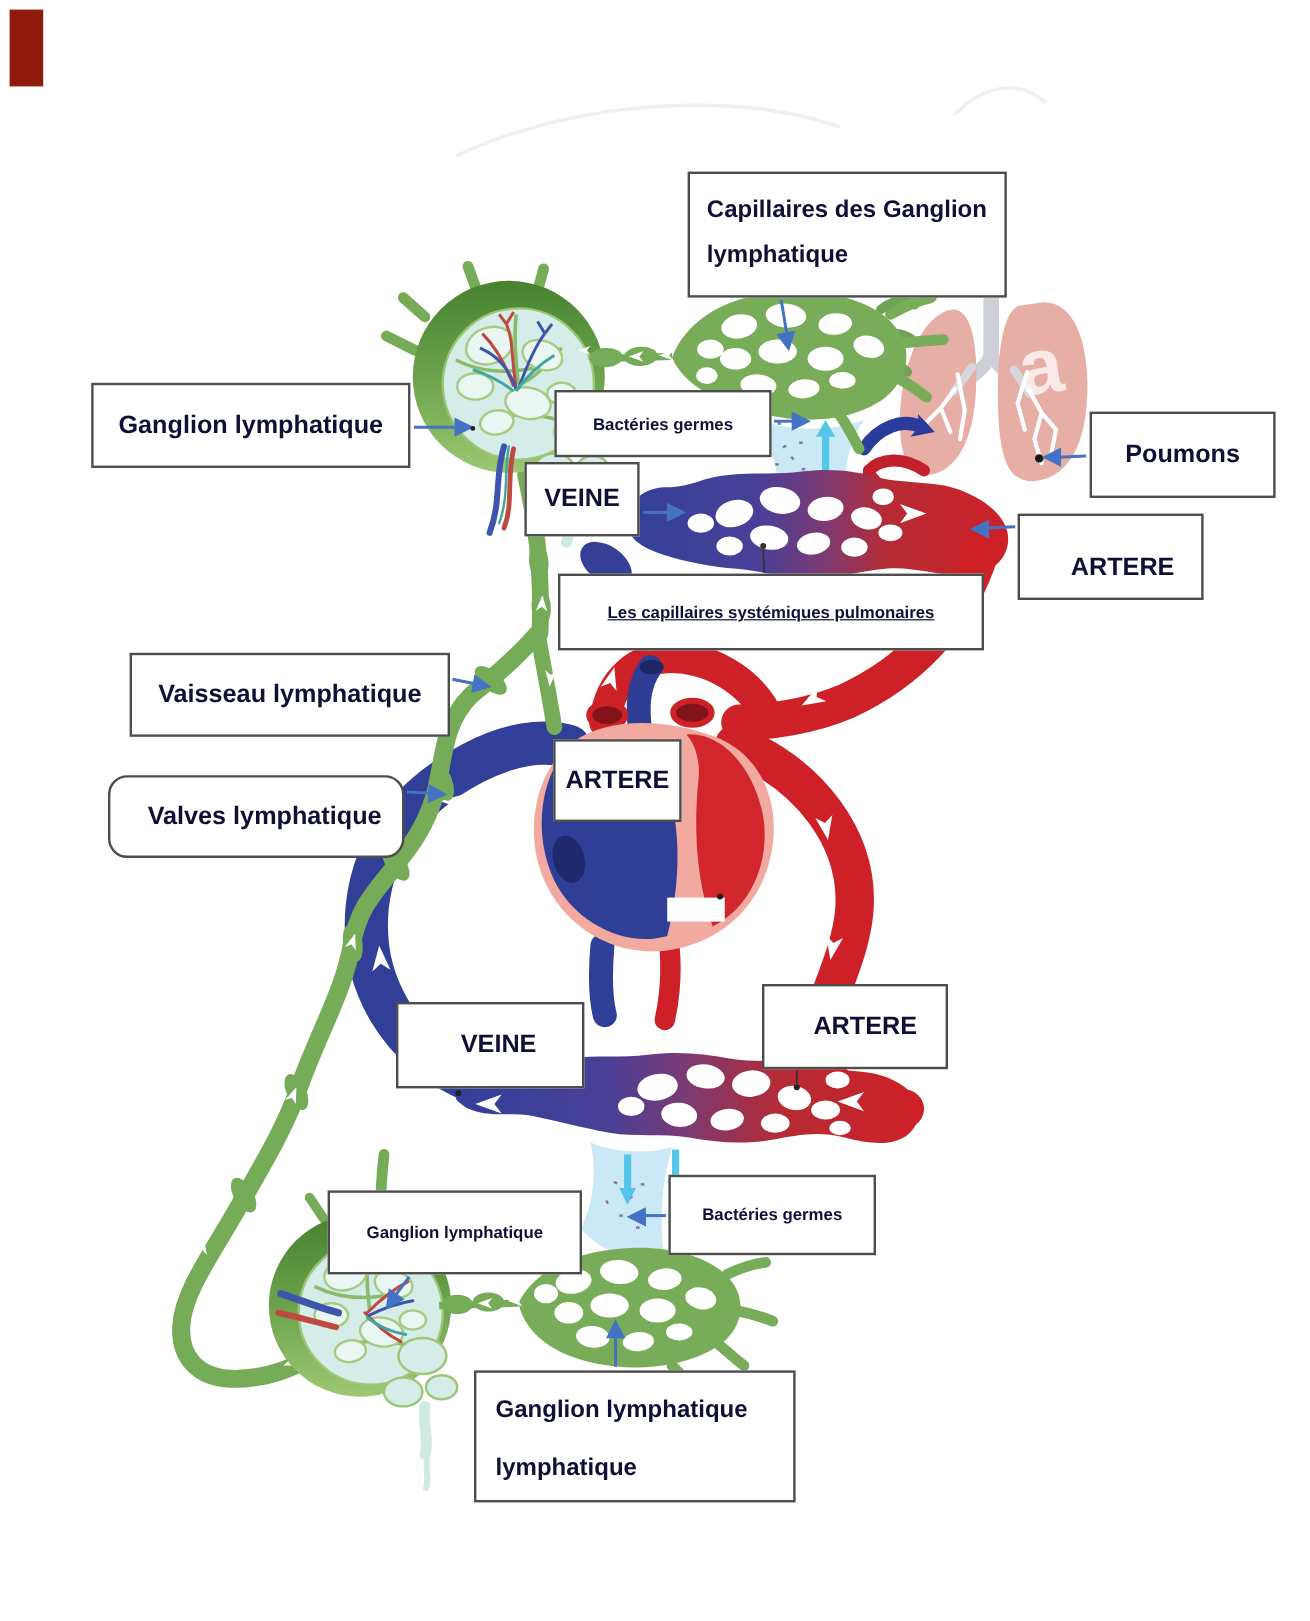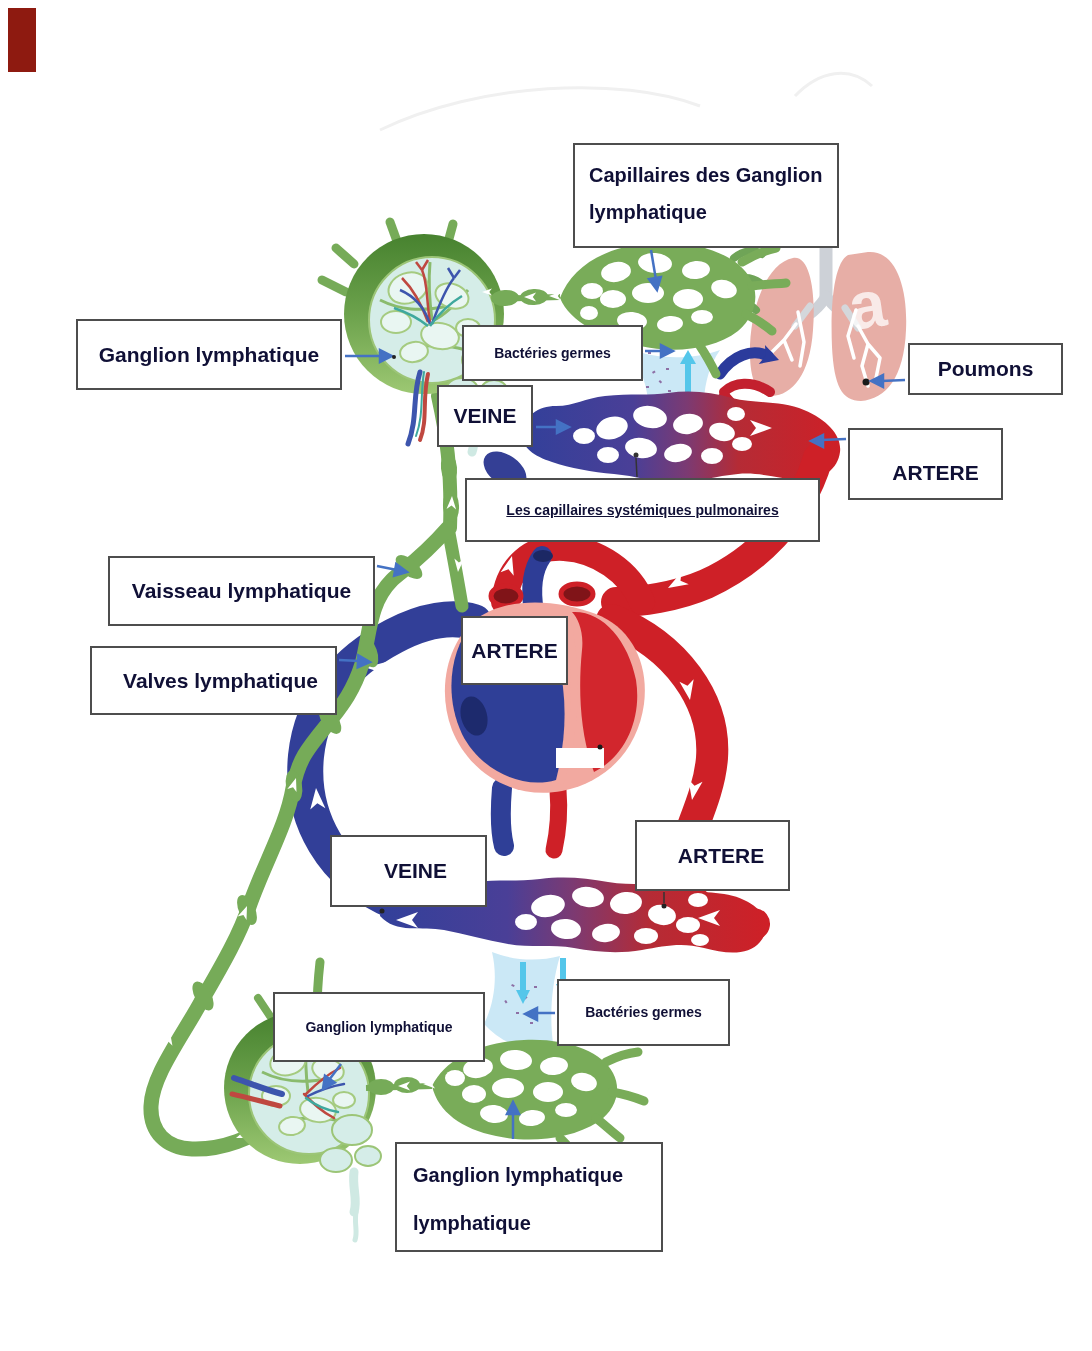--- a/index.html
+++ b/index.html
@@ -398,37 +398,37 @@
 </div>
 
 <div class="lbl small" style="left:462px;top:325px;width:181px;height:56px;">
   <span>Bactéries germes</span>
 </div>
 
 <div class="lbl" style="left:437px;top:385px;width:96px;height:62px;">
   <span>VEINE</span>
 </div>
 
-<div class="lbl" style="left:908px;top:343px;width:155px;height:52px;">
+<div class="lbl" style="left:908px;top:343px;width:155px;height:72px;">
   <span>Poumons</span>
 </div>
 
 <div class="lbl leftpad" style="left:848px;top:428px;width:155px;height:72px;padding-left:20px;align-items:flex-end;padding-bottom:12px;">
   <span>ARTERE</span>
 </div>
 
 <div class="lbl small" style="left:465px;top:478px;width:355px;height:64px;text-decoration:underline;">
   <span>Les capillaires systémiques pulmonaires</span>
 </div>
 
-<div class="lbl" style="left:108px;top:556px;width:267px;height:70px;">
+<div class="lbl" style="left:108px;top:544px;width:267px;height:70px;">
   <span>Vaisseau lymphatique</span>
 </div>
 
-<div class="lbl leftpad" style="left:90px;top:646px;width:247px;height:69px;padding-left:14px;">
+<div class="lbl leftpad" style="left:90px;top:646px;width:247px;height:69px;padding-left:14px;border-radius:16px;">
   <span>Valves lymphatique</span>
 </div>
 
 <div class="lbl" style="left:461px;top:616px;width:107px;height:69px;border-width:2.5px;">
   <span>ARTERE</span>
 </div>
 
 <div class="lbl leftpad" style="left:330px;top:835px;width:157px;height:72px;padding-left:14px;">
   <span>VEINE</span>
 </div>

